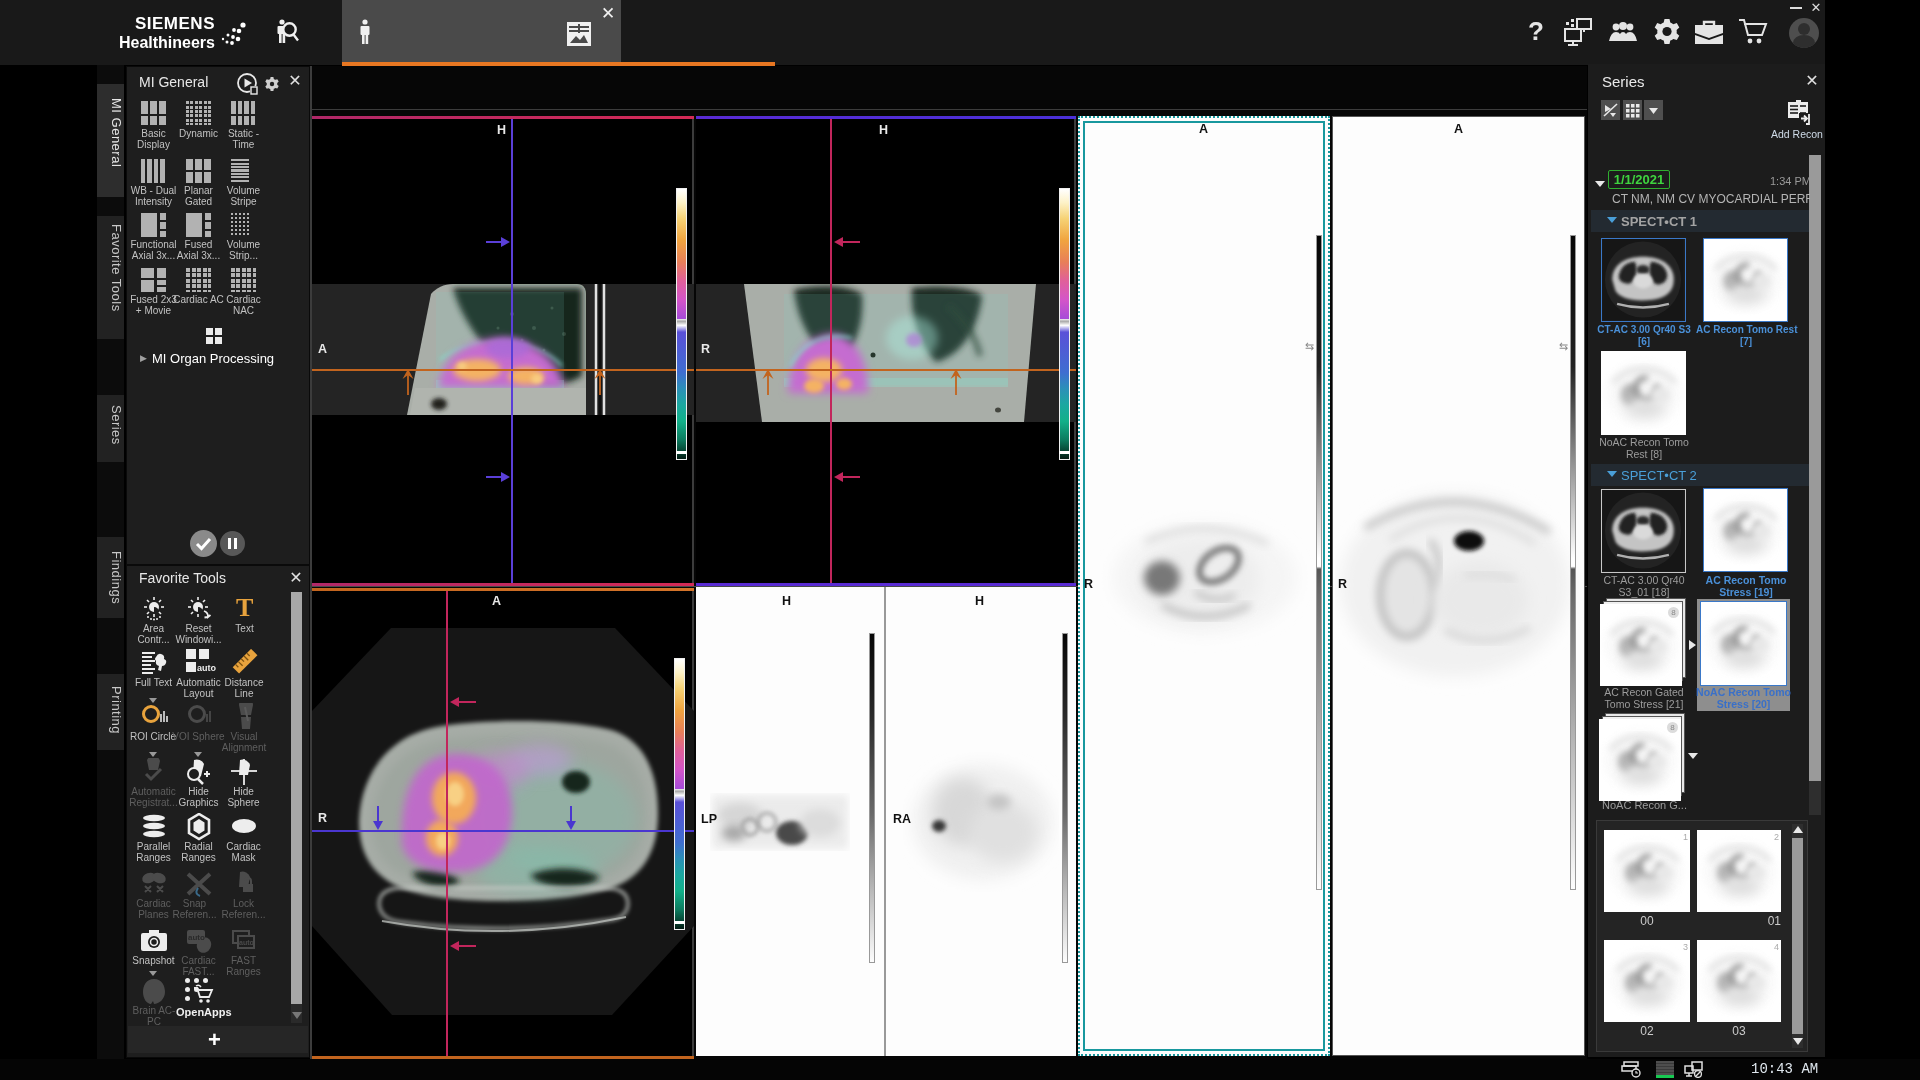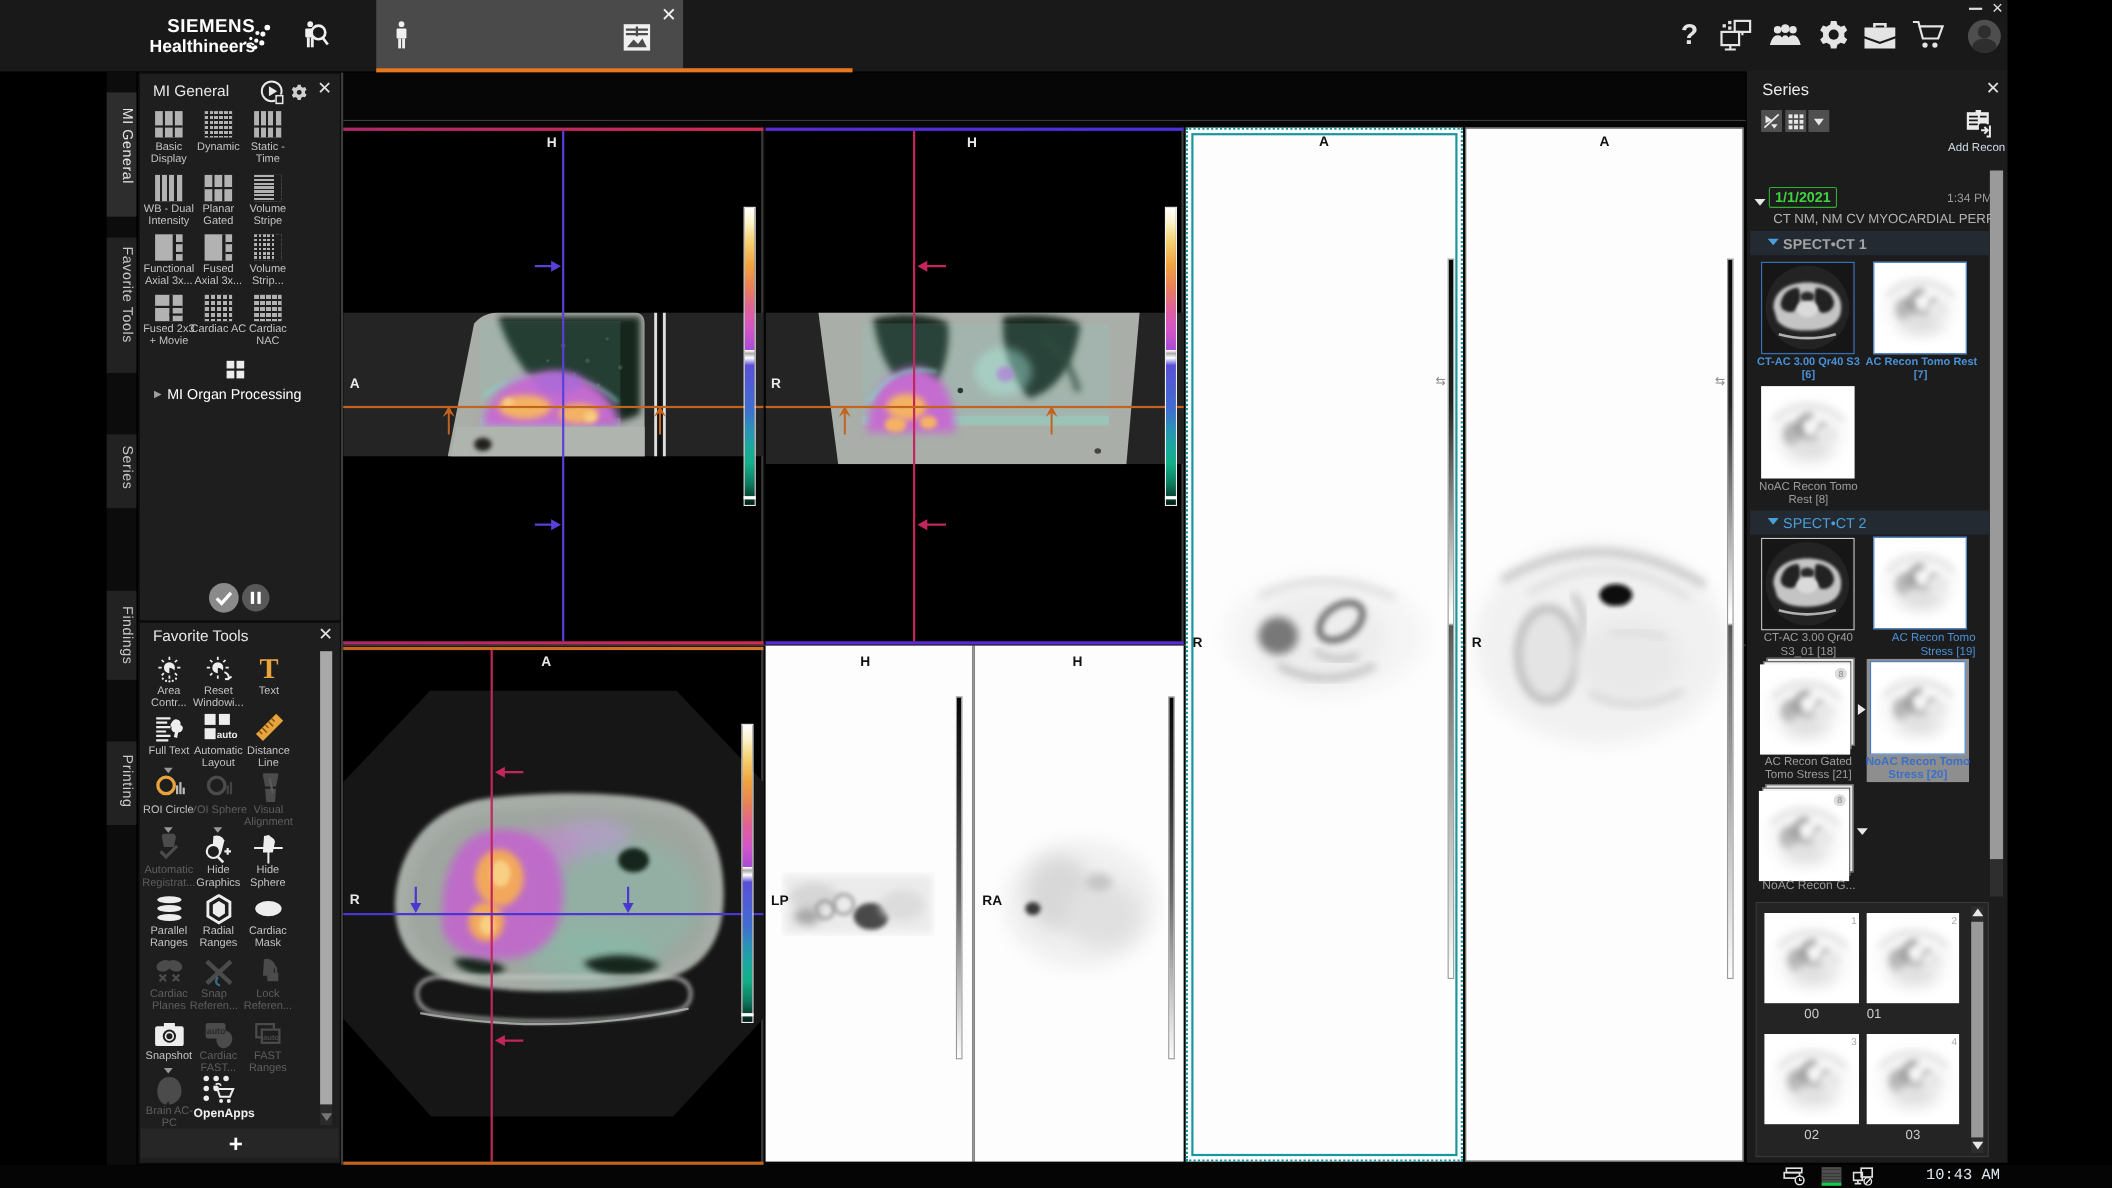--- a/index.html
+++ b/index.html
@@ -11,21 +11,21 @@
 .gi{width:25px;height:24px;background-color:#b2b2b2;background-repeat:no-repeat}
 .tool{position:absolute;width:30px;height:28px}
 .cbar{width:11px;height:272px;border:1.5px solid #f0f0f0;background:linear-gradient(to bottom,#ffffff 0%,#fdf2c8 5%,#f6d275 11%,#f0a43f 19%,#e87f58 27%,#e0609a 34%,#d455c8 41%,#a74bd8 48%,#7a45d8 46%,#ffffff 47.5%,#aaa 49%,#ffffff 50.5%,#5a50d8 53%,#3f6ed0 68%,#2b90b8 74%,#1ba8a0 80%,#12b089 86%,#0c7a5e 93%,#05392a 98%,#021a12 100%)}
 .cbar:after{content:"";position:absolute;left:-1px;top:262px;width:11px;height:3px;background:#fff}
 .gbar{width:6px;height:330px;border:1px solid #999;background:linear-gradient(to bottom,#060606 0%,#2a2a2a 25%,#6a6a6a 55%,#b8b8b8 78%,#fdfdfd 100%)}
 </style>
 </head>
 <body>
 
 <div class="a" style="left:0;top:0;width:1825px;height:65px;background:#191919"></div>
-<div class="a" style="left:120px;top:14px;width:112px;height:40px;color:#fff">
+<div class="a" style="left:103px;top:14px;width:112px;height:40px;color:#fff">
   <div style="font-size:17px;font-weight:bold;letter-spacing:.5px;text-align:right">SIEMENS</div>
   <div style="font-size:16px;font-weight:bold;text-align:right">Healthineers</div>
 </div>
 <svg class="a" style="left:215px;top:18px" width="32" height="32" viewBox="0 0 32 32">
   <g fill="#fff">
       <circle cx="8" cy="21" r="1.2"></circle>
       <circle cx="12" cy="24" r="1.5"></circle>
       <circle cx="17" cy="25" r="1.9"></circle>
       <circle cx="13" cy="17" r="1.5"></circle>
       <circle cx="18" cy="19" r="1.9"></circle>
@@ -720,21 +720,21 @@
 <div class="a" style="left:1607px;top:471px;width:0;height:0;border-left:5px solid transparent;border-right:5px solid transparent;border-top:6px solid #4a9fd8"></div>
 <div class="a" style="left:1621px;top:468px;color:#4a9fd8;font-size:13px;font-weight:normal">SPECT•CT 2</div>
 
 <div class="a" style="left:1601px;top:489px;width:85px;height:84px;border:1.5px solid #c8c8c8"><svg width="82" height="81" viewBox="0 0 100 100">
       <use href="#ctb"></use>
     </svg></div>
 <div class="a" style="left:1703px;top:488px;width:85px;height:84px;border:1.5px solid #3a78c8;background:#fff"><svg width="82" height="81" viewBox="0 0 100 100">
       <use href="#hb"></use>
     </svg></div>
 <div class="a" style="left:1594px;top:575px;width:100px;color:#9c9c9c;font-size:10.5px;text-align:center;line-height:11.5px;white-space:nowrap">CT-AC 3.00 Qr40<br>S3_01 [18]</div>
-<div class="a" style="left:1696px;top:575px;width:100px;color:#4a90d8;font-size:10.5px;font-weight:normal;text-align:right;line-height:11.5px;white-space:nowrap">AC Recon Tomo<br>Stress [19]</div>
+<div class="a" style="left:1696px;top:575px;width:100px;color:#4a90d8;font-size:10.5px;font-weight:bold;text-align:center;line-height:11.5px;white-space:nowrap">AC Recon Tomo<br>Stress [19]</div>
 
 <div class="a" style="left:1606px;top:598px;width:80px;height:80px;background:#e8e8e8;border:1px solid #555"></div>
 <div class="a" style="left:1603px;top:601px;width:80px;height:80px;background:#f0f0f0;border:1px solid #555"></div>
 <div class="a" style="left:1600px;top:604px;width:82px;height:82px;background:#fff"><svg width="82" height="82" viewBox="0 0 100 100">
       <use href="#hb"></use>
     </svg>
  <div class="a" style="right:3px;top:3px;width:11px;height:11px;border-radius:50%;background:#dcdcdc;color:#888;font-size:8px;text-align:center;line-height:11px">8</div></div>
 <div class="a" style="left:1594px;top:687px;width:100px;color:#9c9c9c;font-size:10.5px;text-align:center;line-height:11.5px;white-space:nowrap">AC Recon Gated<br>Tomo Stress [21]</div>
 <div class="a" style="left:1689px;top:640px;width:0;height:0;border-top:5px solid transparent;border-bottom:5px solid transparent;border-left:7px solid #e8e8e8"></div>
 <div class="a" style="left:1697px;top:599px;width:93px;height:112px;background:#8e8e8e"></div>
@@ -753,21 +753,21 @@
 <div class="a" style="left:1599px;top:799px;width:92px;color:#9c9c9c;font-size:11px;text-align:left;padding-left:3px">NoAC Recon G...</div>
 
 <div class="a" style="left:1596px;top:820px;width:212px;height:232px;background:#242424;border:1px solid #3a3a3a"></div>
 <div class="a" style="left:1604px;top:830px;width:86px;height:82px;background:#fff"><svg width="86" height="82" viewBox="0 0 100 100">
       <use href="#hb"></use>
     </svg><div class="a" style="right:2px;top:2px;color:#aaa;font-size:9px">1</div></div>
 <div class="a" style="left:1697px;top:830px;width:84px;height:82px;background:#fff"><svg width="84" height="82" viewBox="0 0 100 100">
       <use href="#hb"></use>
     </svg><div class="a" style="right:2px;top:2px;color:#aaa;font-size:9px">2</div></div>
 <div class="a" style="left:1604px;top:914px;width:86px;color:#cbcbcb;font-size:12px;text-align:center">00</div>
-<div class="a" style="left:1697px;top:914px;width:84px;color:#cbcbcb;font-size:12px;text-align:left">01</div>
+<div class="a" style="left:1697px;top:914px;width:84px;color:#cbcbcb;font-size:12px;text-align:right">01</div>
 <div class="a" style="left:1604px;top:940px;width:86px;height:82px;background:#fff"><svg width="86" height="82" viewBox="0 0 100 100">
       <use href="#hb"></use>
     </svg><div class="a" style="right:2px;top:2px;color:#aaa;font-size:9px">3</div></div>
 <div class="a" style="left:1697px;top:940px;width:84px;height:82px;background:#fff"><svg width="84" height="82" viewBox="0 0 100 100">
       <use href="#hb"></use>
     </svg><div class="a" style="right:2px;top:2px;color:#aaa;font-size:9px">4</div></div>
 <div class="a" style="left:1604px;top:1024px;width:86px;color:#cbcbcb;font-size:12px;text-align:center">02</div>
 <div class="a" style="left:1697px;top:1024px;width:84px;color:#cbcbcb;font-size:12px;text-align:center">03</div>
 <div class="a" style="left:1792px;top:824px;width:11px;height:224px;background:#2e2e2e"></div>
 <div class="a" style="left:1793px;top:826px;width:0;height:0;border-left:5px solid transparent;border-right:5px solid transparent;border-bottom:7px solid #e8e8e8"></div>

